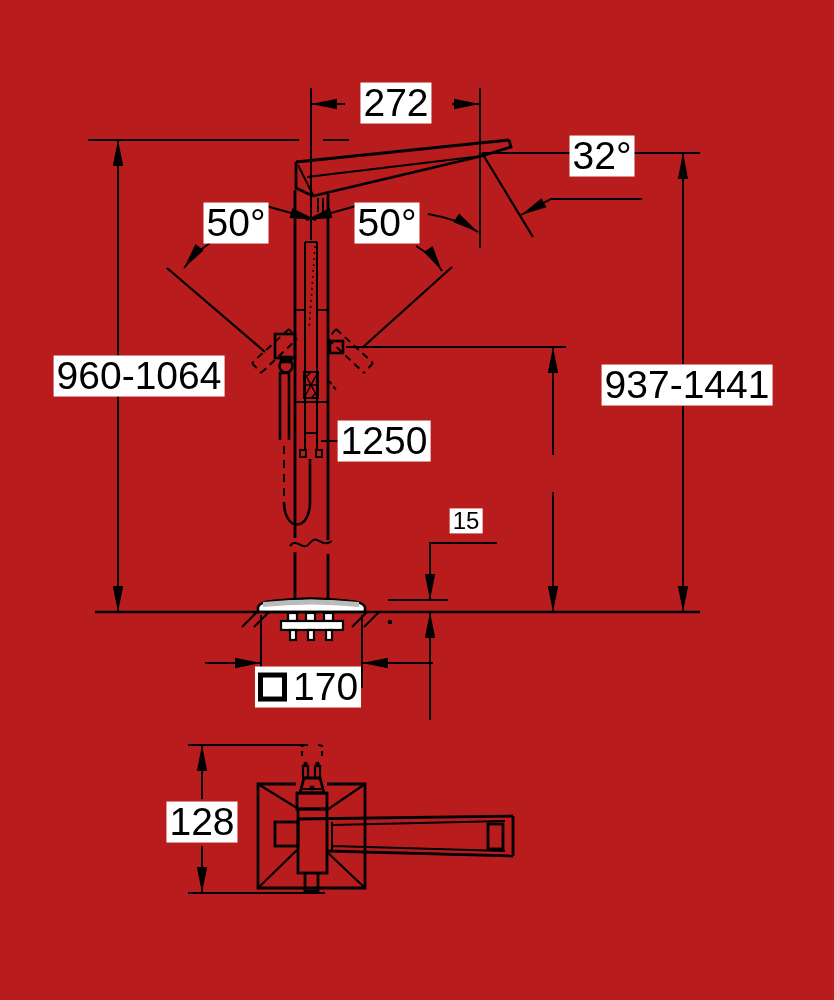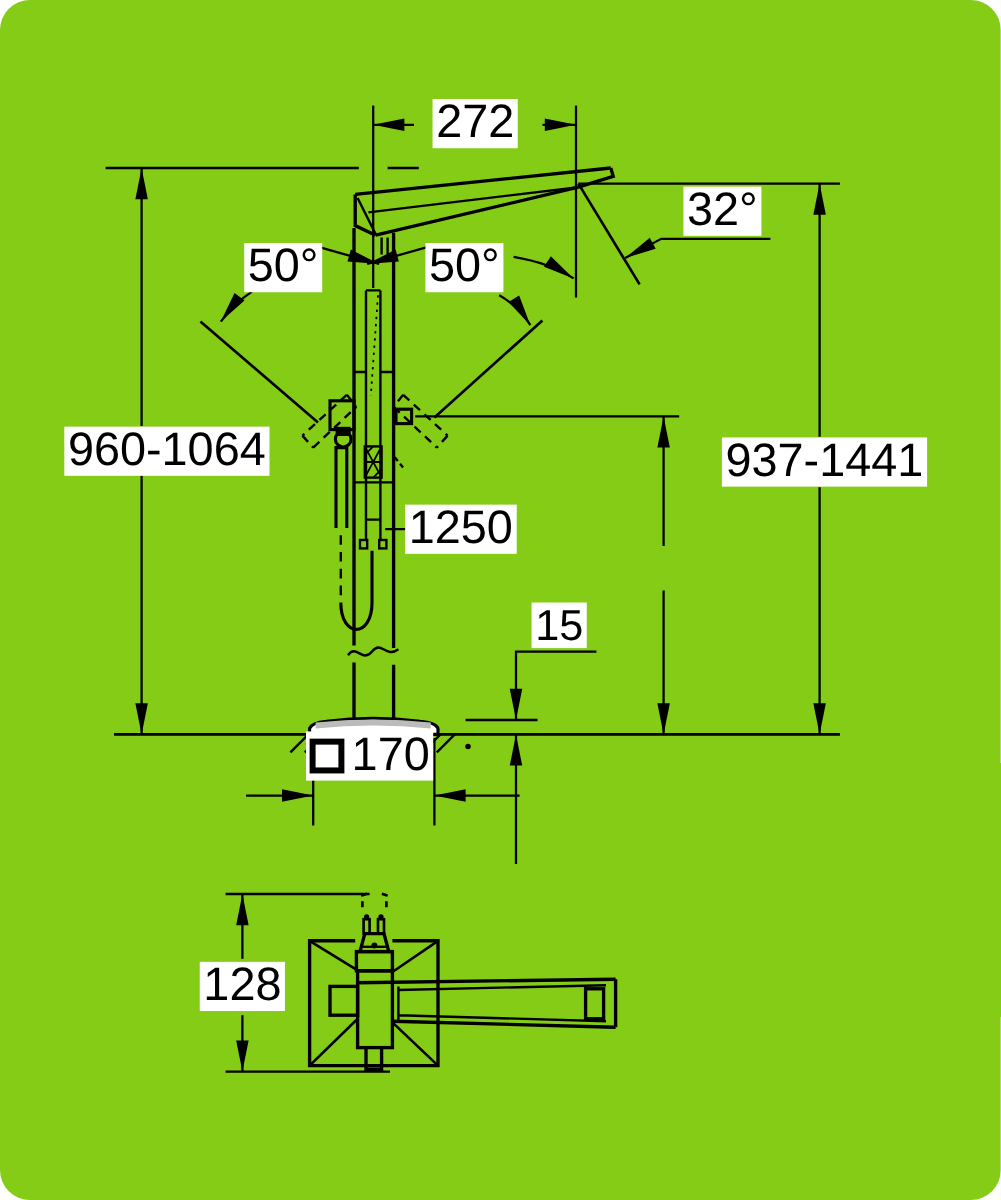--- a/index.html
+++ b/index.html
@@ -1,21 +1,21 @@
 <!DOCTYPE html>
 <html><head>
 <meta charset="utf-8">
 <style>
   html,body{margin:0;padding:0;background:#ffffff;}
-  .stage{position:relative;width:834px;height:1000px;background:#84cc16;overflow:hidden;
-         font-family:"Liberation Sans", sans-serif;border-radius:25px;}
+  .stage{position:relative;width:834px;height:1000px;background:#b91c1c;overflow:hidden;
+         font-family:"Liberation Sans", sans-serif;}
   .stage svg{position:absolute;left:0;top:0;}
   .lbl{position:absolute;transform:translate(-50%,-50%);font-size:39px;line-height:1.05;
        color:#000;background:#ffffff;padding:0 3px;white-space:nowrap;}
-  .lbl-sm{font-size:36px;text-align:right;}
+  .lbl-sm{font-size:24px;text-align:right;}
   .lbl-170{transform:translate(0,-50%);display:flex;align-items:center;gap:6px;}
   .sq{display:inline-block;width:19px;height:19px;border:5px solid #000;background:#fff;}
 </style>
 </head>
 <body>
 
 <div class="stage">
 
 <svg width="834" height="1000" viewBox="0 0 834 1000">
   <defs>
@@ -152,35 +152,35 @@
       <path d="M513,816 V856"></path>
       <path d="M332,825 L505,821 M332,846 L505,851 M332,822 V851" stroke-width="2"></path>
       <rect x="488" y="824" width="15" height="25"></rect>
       <rect x="275" y="822" width="23" height="24"></rect>
     </g>
   </g>
 </svg>
 
 <div class="lbl" style="left:396px;top:103px;">272</div>
 
-<div class="lbl" style="left:602px;top:156px;margin-top:20px;">32°</div>
+<div class="lbl" style="left:602px;top:156px;">32°</div>
 
 <div class="lbl" style="left:236px;top:223px;">50°</div>
 
 <div class="lbl" style="left:387px;top:223px;">50°</div>
 
 <div class="lbl" style="left:127px;top:376px;margin-left:12px;">960-1064</div>
 
 <div class="lbl" style="left:687px;top:385px;">937-1441</div>
 
 <div class="lbl" style="left:384px;top:441px;">1250</div>
 
 
 <div class="lbl lbl-sm" style="left:466px;top:521px;">15</div>
 
-<div class="lbl lbl-170" style="left:255px;top:630px;justify-content:center;">
+<div class="lbl lbl-170" style="left:255px;top:687px;justify-content:center;">
   <span class="sq"></span>
   <span>170</span>
 </div>
 
 <div class="lbl" style="left:202px;top:822px;">128</div>
 
 </div>
 
 </body></html>

